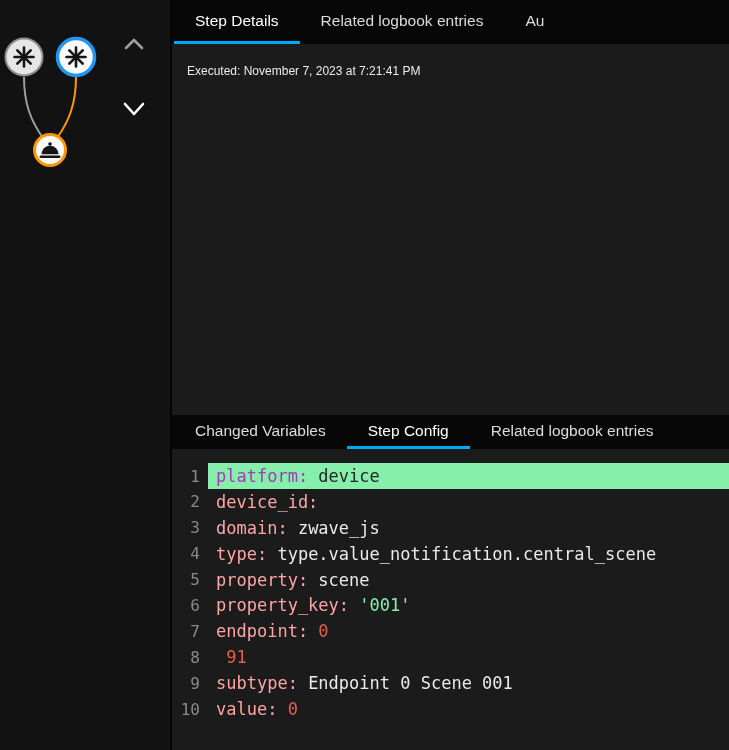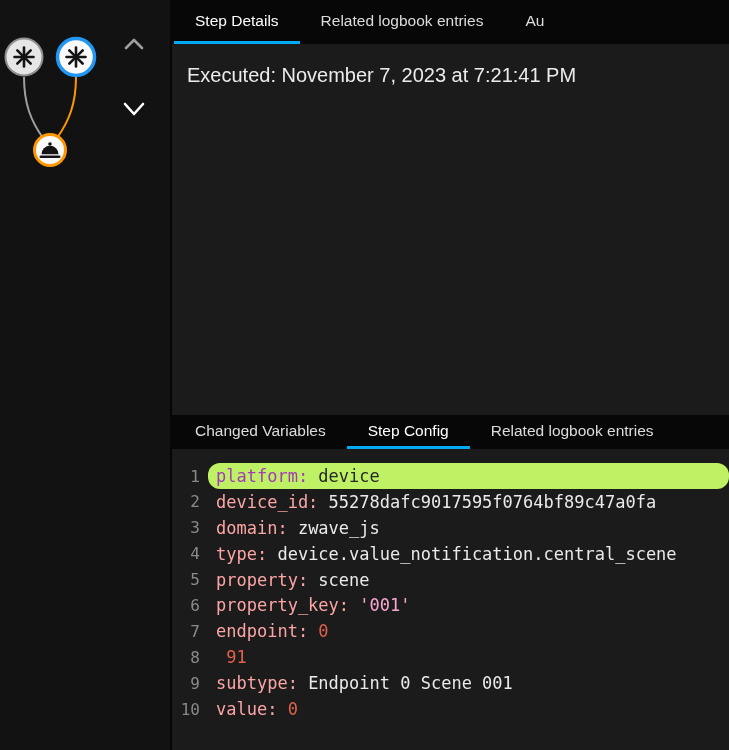--- a/index.html
+++ b/index.html
@@ -26,34 +26,34 @@
 
   
   .content{flex:1;min-width:0;display:flex;flex-direction:column;}
   .tabbar{background:#070707;display:flex;align-items:stretch;overflow:hidden;flex:none;padding-left:2px;}
   .tabbar.top{height:44px;}
   .tabbar.bottom{height:34px;}
   .tab{display:flex;align-items:center;background:none;border:0;cursor:pointer;
        color:#dcdcdc;font:15.5px "Liberation Sans",sans-serif;padding:0 21px;
        border-bottom:3px solid transparent;white-space:nowrap;}
   .tab.active{color:#ffffff;border-bottom-color:#03a9f4;}
-  .executed{flex:none;padding:20px 0 0 15px;font-size:20px;color:#ececec;}
+  .executed{flex:none;padding:20px 0 0 15px;font-size:12px;color:#ececec;}
   .spacer{flex:1;}
 
   
   .code{flex:none;margin-bottom:28px;padding-top:14px;background:#1b1b1b;
         font-family:"DejaVu Sans Mono",monospace;font-size:17px;}
   .code-line{display:flex;height:25.9px;align-items:center;}
   .ln{flex:none;width:28px;padding-right:8px;text-align:right;color:#8a8a8a;font-size:16px;}
   .src{flex:1;display:flex;align-items:center;height:100%;padding-left:8px;white-space:pre;min-width:0;overflow:hidden;}
   .key{color:#fca5a5;}
   .val-plain{color:#eaeaea;text-align:right;}
-  .val-string{color:#f9a8d4;}
+  .val-string{color:#86efac;}
   .val-number{color:#e2604d;}
-  .code-line.highlight .src{background:#bef264;border-radius:12px;}
+  .code-line.highlight .src{background:#86efac;}
   .code-line.highlight .key{color:#a33ab8;}
   .code-line.highlight .val-plain{color:#262626;}
 </style>
 </head>
 <body>
 
 <div class="app">
 
   <aside class="sidebar">
     <svg class="graph" width="170" height="190" viewBox="0 0 170 190">
@@ -119,29 +119,29 @@
         <button class="tab">Related logbook entries</button>
       </nav>
 
     <div class="code" id="code-block">
         <div class="code-line highlight">
           <span class="ln">1</span>
           <span class="src"><span class="key">platform:</span><span class="val-plain"> device</span></span>
         </div>
         <div class="code-line">
           <span class="ln">2</span>
-          <span class="src"><span class="key">device_id:</span><span class="val-plain"> 55278dafc9017595f0764bf89c47a0fa</span></span>
+          <span class="src"><span class="key">device_id:</span></span>
         </div>
         <div class="code-line">
           <span class="ln">3</span>
           <span class="src"><span class="key">domain:</span><span class="val-plain"> zwave_js</span></span>
         </div>
         <div class="code-line">
           <span class="ln">4</span>
-          <span class="src"><span class="key">type:</span><span class="val-plain"> device.value_notification.central_scene</span></span>
+          <span class="src"><span class="key">type:</span><span class="val-plain"> type.value_notification.central_scene</span></span>
         </div>
         <div class="code-line">
           <span class="ln">5</span>
           <span class="src"><span class="key">property:</span><span class="val-plain"> scene</span></span>
         </div>
         <div class="code-line">
           <span class="ln">6</span>
           <span class="src"><span class="key">property_key:</span><span class="val-string"> '001'</span></span>
         </div>
         <div class="code-line">

